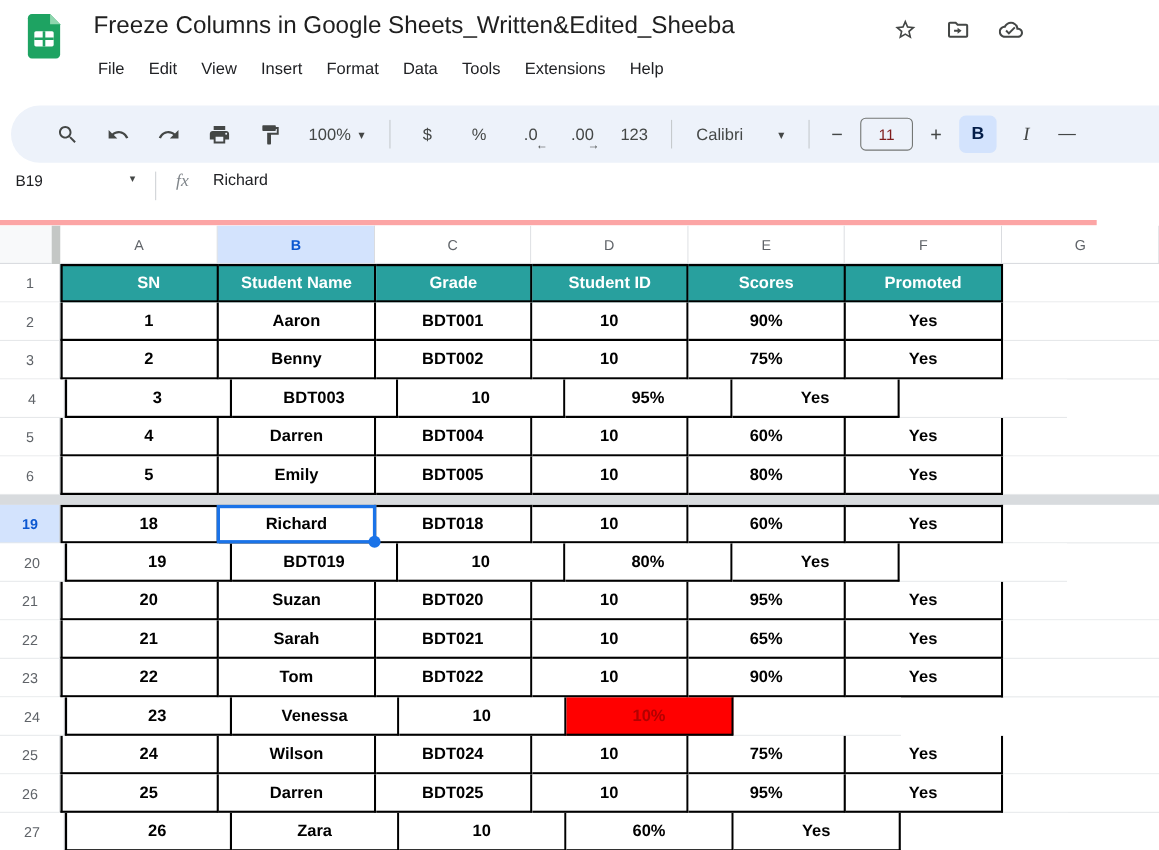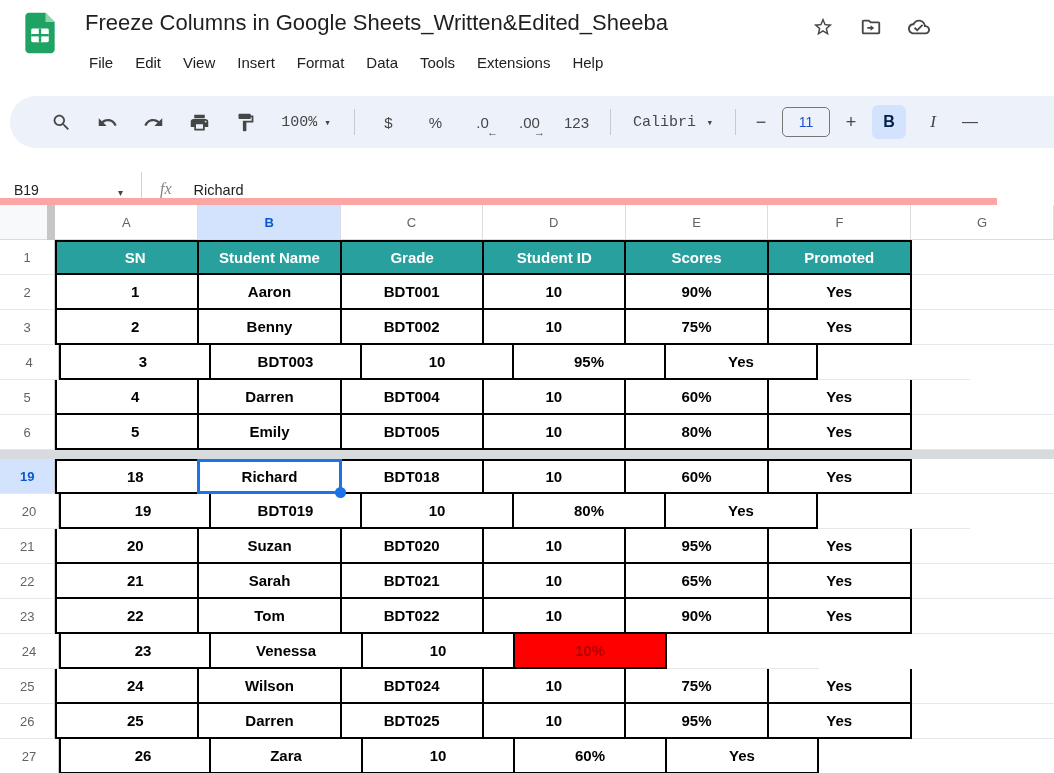--- a/index.html
+++ b/index.html
@@ -14,39 +14,39 @@
   .title-icons svg { width:22px; height:22px; fill:#444746; }
   .menubar { position:absolute; left:78px; top:50px; display:flex; }
   .menubar span { font-size:15px; color:#202124; padding:4px 11px; cursor:default; }
 
   
   .toolbar-wrap { position:absolute; left:0; top:88px; width:1054px; height:68px; background:#fff; }
   .toolbar { position:absolute; left:10px; top:8px; right:-30px; height:52px; background:var(--toolbar-bg);
              border-radius:26px; display:flex; align-items:center; padding-left:28px; gap:0; }
   .tb-btn { width:46px; display:flex; align-items:center; justify-content:center; color:var(--icon); }
   .tb-btn svg { width:21px; height:21px; fill:var(--icon); }
-  .tb-text { font-size:15px; color:var(--icon); display:flex; align-items:center;font-family:Liberation Mono, monospace; }
+  .tb-text { font-size:15px; color:var(--icon); display:flex; align-items:center; }
   .caret { font-size:11px; color:var(--icon); margin-left:7px; }
   .tb-sep { width:1px; height:26px; background:#c6cacd; margin:0 10px; }
   .numfmt { position:relative; font-size:15px; color:var(--icon); width:47px; text-align:center; font-weight:500;}
   .numfmt .sub { position:absolute; font-size:11px; bottom:-7px; right:8px; }
   .zoom-ctl { width:76px; display:flex; justify-content:center; }
   .font-ctl { width:104px; display:flex; justify-content:space-between; padding:0 12px; }
   .size-box { width:48px; height:30px; border:1px solid #747775; border-radius:5px; display:flex;
-              align-items:center; justify-content:center; font-size:14px; color:#1d4ed8; margin:0 6px; }
+              align-items:center; justify-content:center; font-size:14px; color:#7f1d1d; margin:0 6px; }
   .pm { font-size:18px; color:var(--icon); width:30px; text-align:center; }
   .b-btn { width:34px; height:34px; background:var(--hdr-sel-bg); border-radius:6px; display:flex;
            align-items:center; justify-content:center; font-weight:700; font-size:16px; color:#041e49; margin:0 6px;}
   .i-btn { width:34px; height:34px; display:flex; align-items:center; justify-content:center;
            font-style:italic; font-family:"Liberation Serif", serif; font-size:17px; color:var(--icon); margin:0 4px;}
   .partial { font-size:16px; color:var(--icon); margin-left:8px; }
 
   
   .formulabar { position:absolute; left:0; top:156px; width:997px; height:49px; background:#fff;
-                display:flex; align-items:flex-end; border-bottom:7px solid #fca5a5; }
+                display:flex; align-items:flex-start; border-bottom:5px solid #fca5a5; }
   .namebox { width:118px; padding-left:14px; font-size:14px; color:#202124; }
   .fb-caret { font-size:10px; color:var(--icon); margin-right:18px; }
   .fb-sep { width:1px; height:26px; background:#d0d3d6; margin-right:18px; }
   .fx { font-family:"Liberation Serif", serif; font-style:italic; font-size:16px; color:#80868b; margin-right:22px; }
   .fb-content { font-size:14.5px; color:#202124; }
 
   
   .grid { position:absolute; left:0; top:205px; width:1054px; bottom:0; overflow:hidden; background:#fff; }
   .colhdr-row { display:flex; height:35px; }
   .corner { width:50px; background:#f8f9fa; border-bottom:1px solid #dadce0; }

